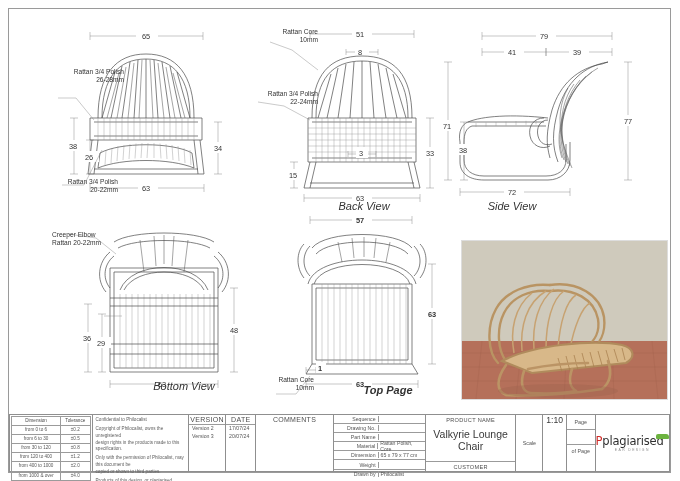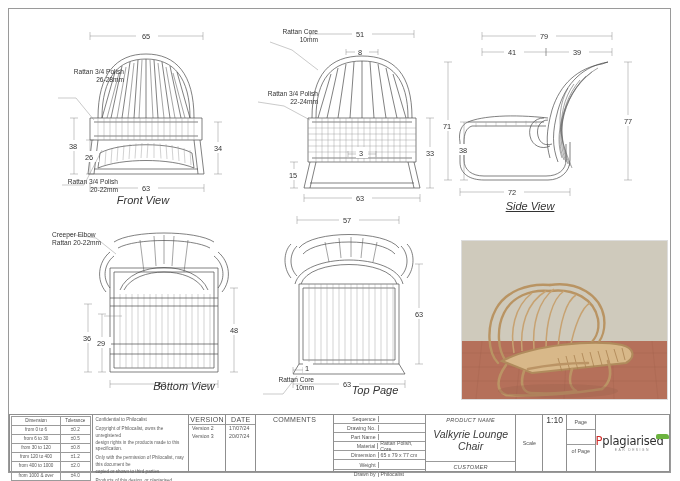--- a/index.html
+++ b/index.html
@@ -142,21 +142,20 @@
       <g>
         <path class="dim" d="M62 166 H176"></path>
         <path class="dim" d="M62 162 V170 M176 162 V170"></path>
         <rect x="110" y="160" width="20" height="12" fill="#fff"></rect>
         <text class="dimtxt" x="114" y="169">63</text>
       </g>
 
       <path class="lead" d="M30 76 L48 76 L66 98"></path>
       <path class="lead" d="M34 163 L56 163 L74 128"></path>
     </svg>
-    <div class="viewlabel" style="position:absolute;left:55px;top:172px;width:120px;">Front View</div>
   </div>
   <div class="note" style="left:46px;top:68px;width:78px;">Rattan 3/4 Polish
 26-28mm</div>
   <div class="note" style="left:36px;top:178px;width:82px;">Rattan 3/4 Polish
 20-22mm</div>
 
   <div class="view" style="left:268px;top:22px;width:195px;height:185px;">
     <svg width="195" height="185" viewBox="0 0 195 185">
 
       <g>
@@ -219,20 +218,21 @@
 
       <g>
         <path class="dim" d="M36 176 H152"></path>
         <path class="dim" d="M36 172 V180 M152 172 V180"></path>
         <rect x="84" y="170" width="20" height="12" fill="#fff"></rect>
         <text class="dimtxt" x="88" y="179">63</text>
       </g>
       <path class="lead" d="M2 20 L24 28 L50 48"></path>
       <path class="lead" d="M-10 80 L16 84 L42 98"></path>
     </svg>
+    <div class="viewlabel" style="position:absolute;left:36px;top:178px;width:120px;">Back View</div>
   </div>
   <div class="note" style="left:246px;top:28px;width:72px;">Rattan Core
 10mm</div>
   <div class="note" style="left:234px;top:90px;width:84px;">Rattan 3/4 Polish
 22-24mm</div>
 
   <div class="view" style="left:452px;top:22px;width:210px;height:185px;">
     <svg width="210" height="185" viewBox="0 0 210 185">
 
       <g>
@@ -305,21 +305,21 @@
         <text class="dimtxt" x="7" y="131">38</text>
       </g>
 
       <g>
         <path class="dim" d="M8 170 H118"></path>
         <path class="dim" d="M8 166 V174 M118 166 V174"></path>
         <rect x="52" y="164" width="20" height="12" fill="#fff"></rect>
         <text class="dimtxt" x="56" y="173">72</text>
       </g>
     </svg>
-    <div class="viewlabel" style="position:absolute;left:18px;top:178px;width:120px;text-decoration:underline;">Side View</div>
+    <div class="viewlabel" style="position:absolute;left:0;top:178px;width:120px;">Side View</div>
   </div>
 
   <div class="view" style="left:40px;top:232px;width:220px;height:170px;">
     <svg width="220" height="170" viewBox="0 0 220 170">
 
       <g class="ln">
         <path d="M70 36 H178 V140 H70 Z"></path>
         <path d="M74 40 H174 V136 H74 Z"></path>
       </g>
 
@@ -377,21 +377,21 @@
         <text class="dimtxt" x="118" y="155">63</text>
       </g>
       <path class="lead" d="M28 2 L56 6 L76 22"></path>
       <path class="lead" d="M64 84 L82 84"></path>
     </svg>
     <div class="viewlabel" style="position:absolute;left:84px;top:148px;width:120px;">Bottom View</div>
   </div>
   <div class="note left" style="left:52px;top:231px;width:96px;">Creeper Elbow
 Rattan 20-22mm</div>
 
-  <div class="view" style="left:275px;top:212px;width:180px;height:190px;">
+  <div class="view" style="left:288px;top:212px;width:180px;height:190px;font-weight:bold;">
     <svg width="180" height="190" viewBox="0 0 180 190">
 
       <g>
         <path class="dim" d="M22 8 H124"></path>
         <path class="dim" d="M22 4 V12 M124 4 V12"></path>
         <rect x="64" y="2" width="20" height="12" fill="#fff"></rect>
         <text class="dimtxt" x="68" y="11">57</text>
       </g>
 
       <g class="ln">
@@ -581,21 +581,21 @@
       <div class="frow">
         <div class="fl" style="width:42px;">Weight</div>
         <div class="fv"></div>
       </div>
       <div class="frow" style="border-bottom:none;">
         <div class="fl" style="width:42px;">Drawn by</div>
         <div class="fv">Philocalist</div>
       </div>
     </div>
 
-    <div class="cell" style="width:108px;font-style:italic;">
+    <div class="cell" style="width:108px;">
       <div class="pn" style="margin-top:2px;">PRODUCT NAME</div>
       <div class="pv" style="margin-top:5px;">Valkyrie Lounge Chair</div>
       <div class="pn" style="margin-top:9px;border-top:.5px solid #9b9b9b;padding-top:2px;">CUSTOMER</div>
       <div class="pn"></div>
     </div>
 
     <div class="cell" style="width:32px;display:flex;align-items:center;justify-content:center;">
       <div class="sc">Scale</div>
     </div>
     <div class="cell" style="width:28px;display:flex;justify-content:center;">

